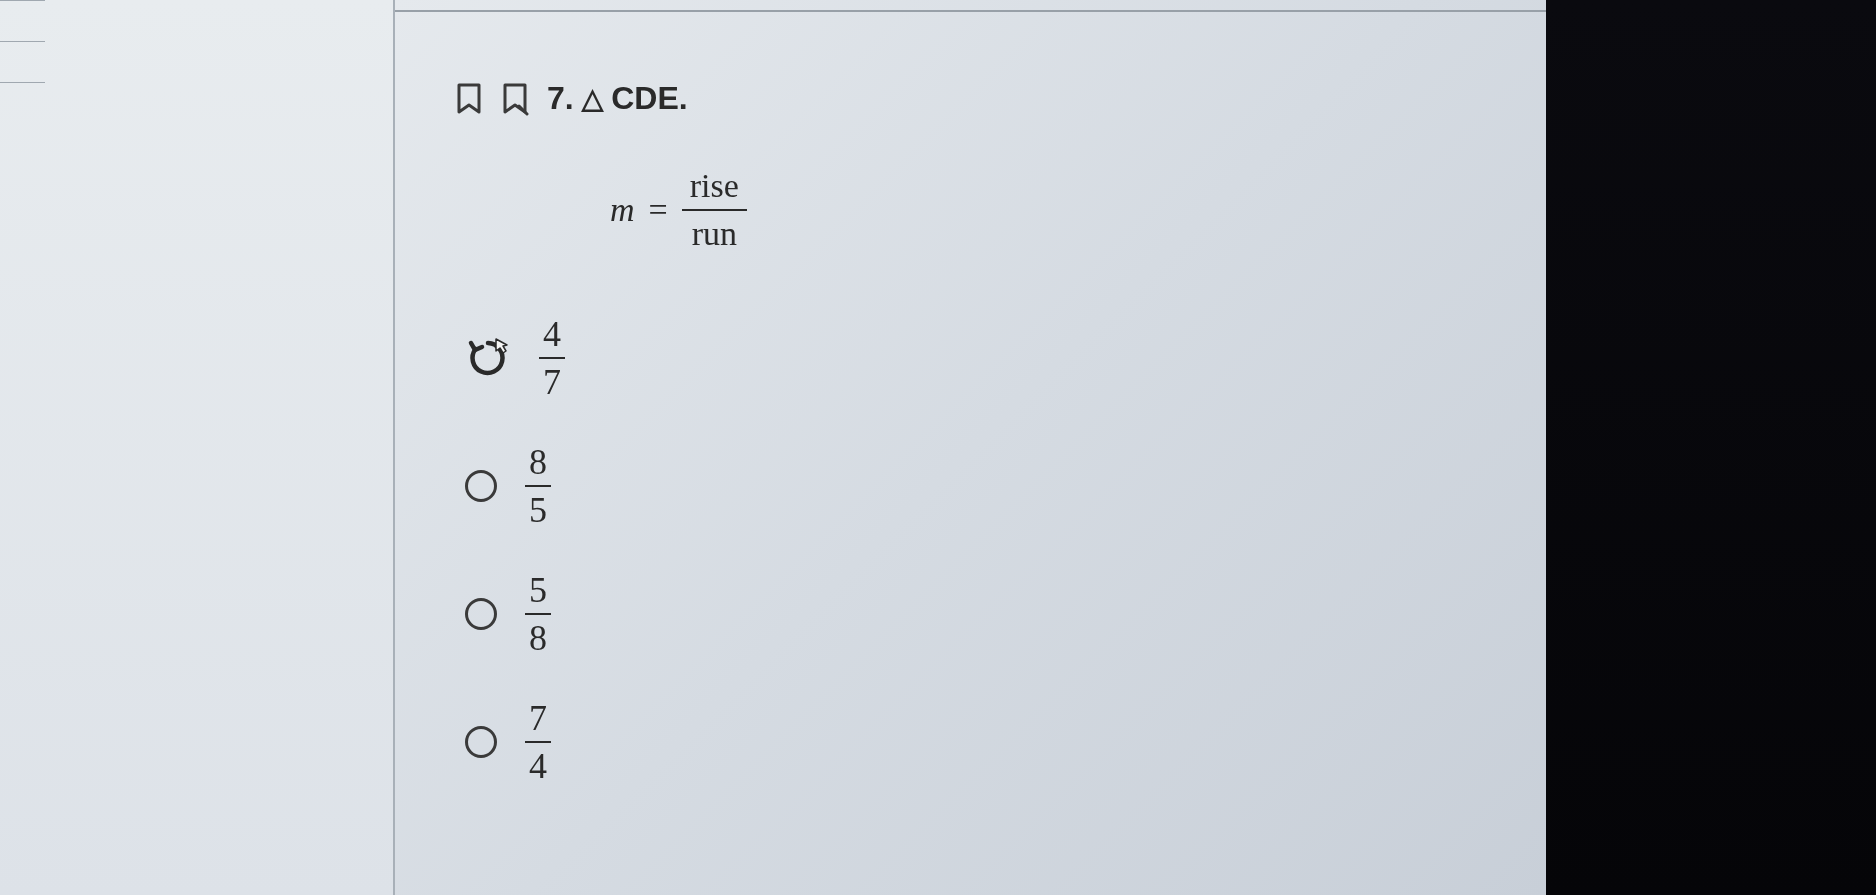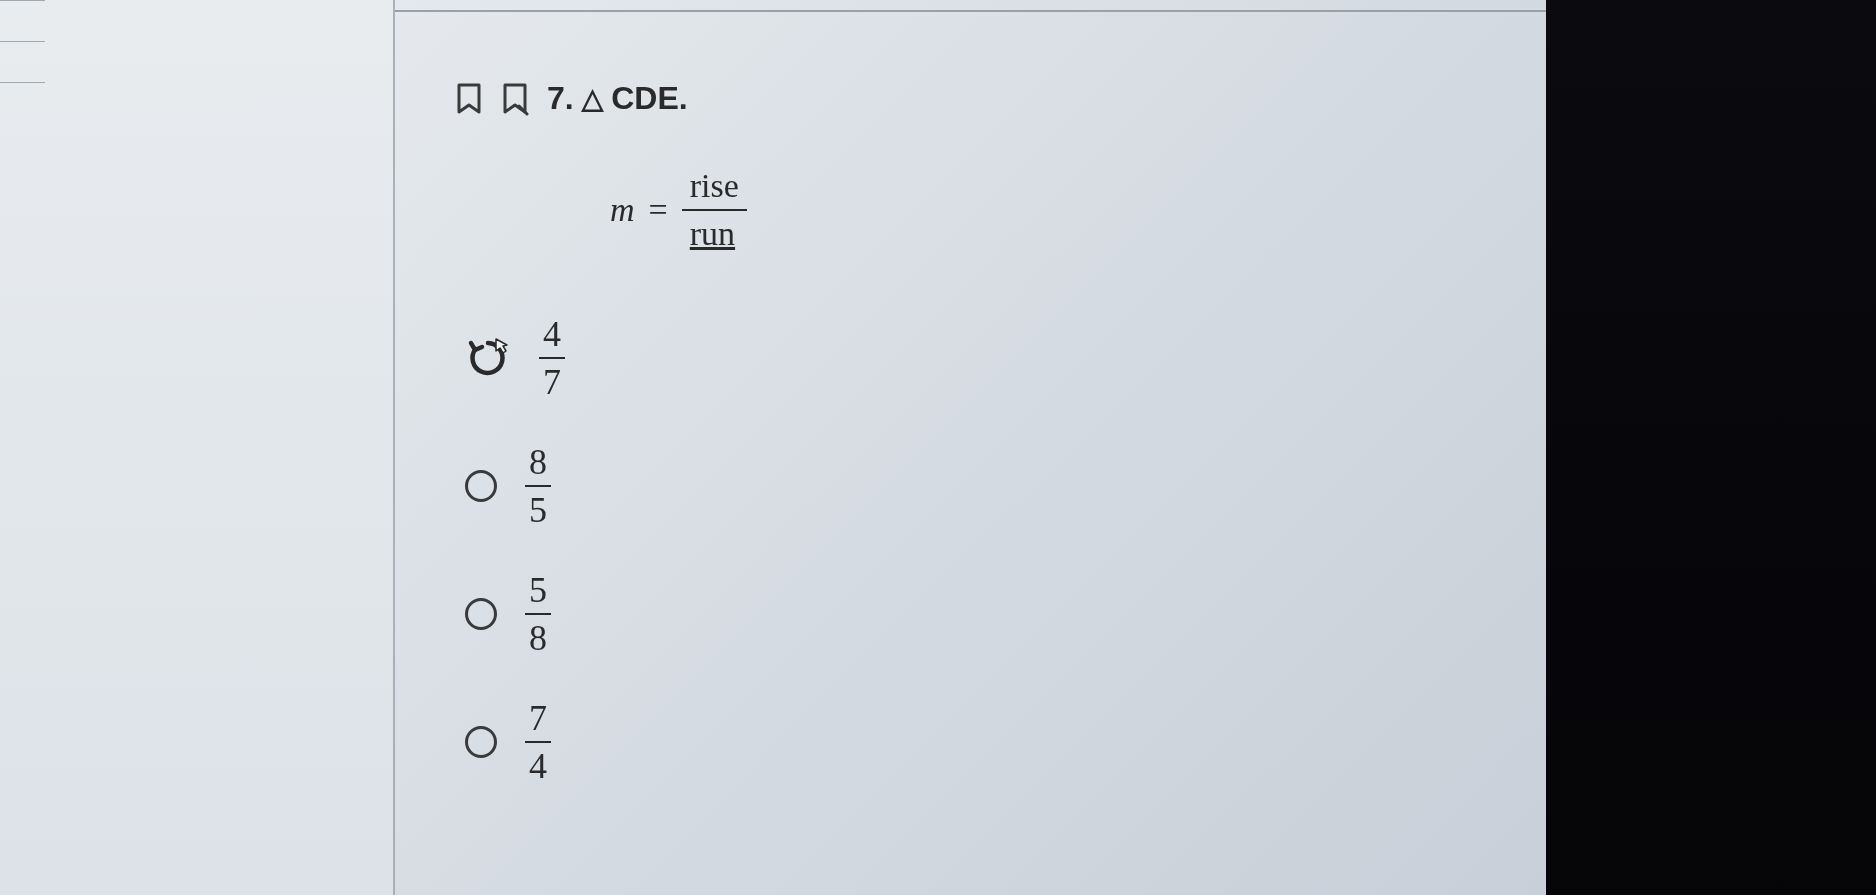--- a/index.html
+++ b/index.html
@@ -94,31 +94,31 @@
       color: #2a2a2a;
     }
     
     .formula-var {
       font-style: italic;
     }
     
     .formula-fraction {
       display: flex;
       flex-direction: column;
+      align-items: center;
       font-family: 'Times New Roman', serif;
     }
     
     .formula-fraction .numerator {
       padding: 0 8px 4px 8px;
       border-bottom: 2px solid #2a2a2a;
     }
     
     .formula-fraction .denominator {
       padding: 4px 8px 0 8px;
-      text-decoration: underline;
     }
     
     .options {
       margin-left: 10px;
     }
     
     .option {
       display: flex;
       align-items: center;
       gap: 28px;

